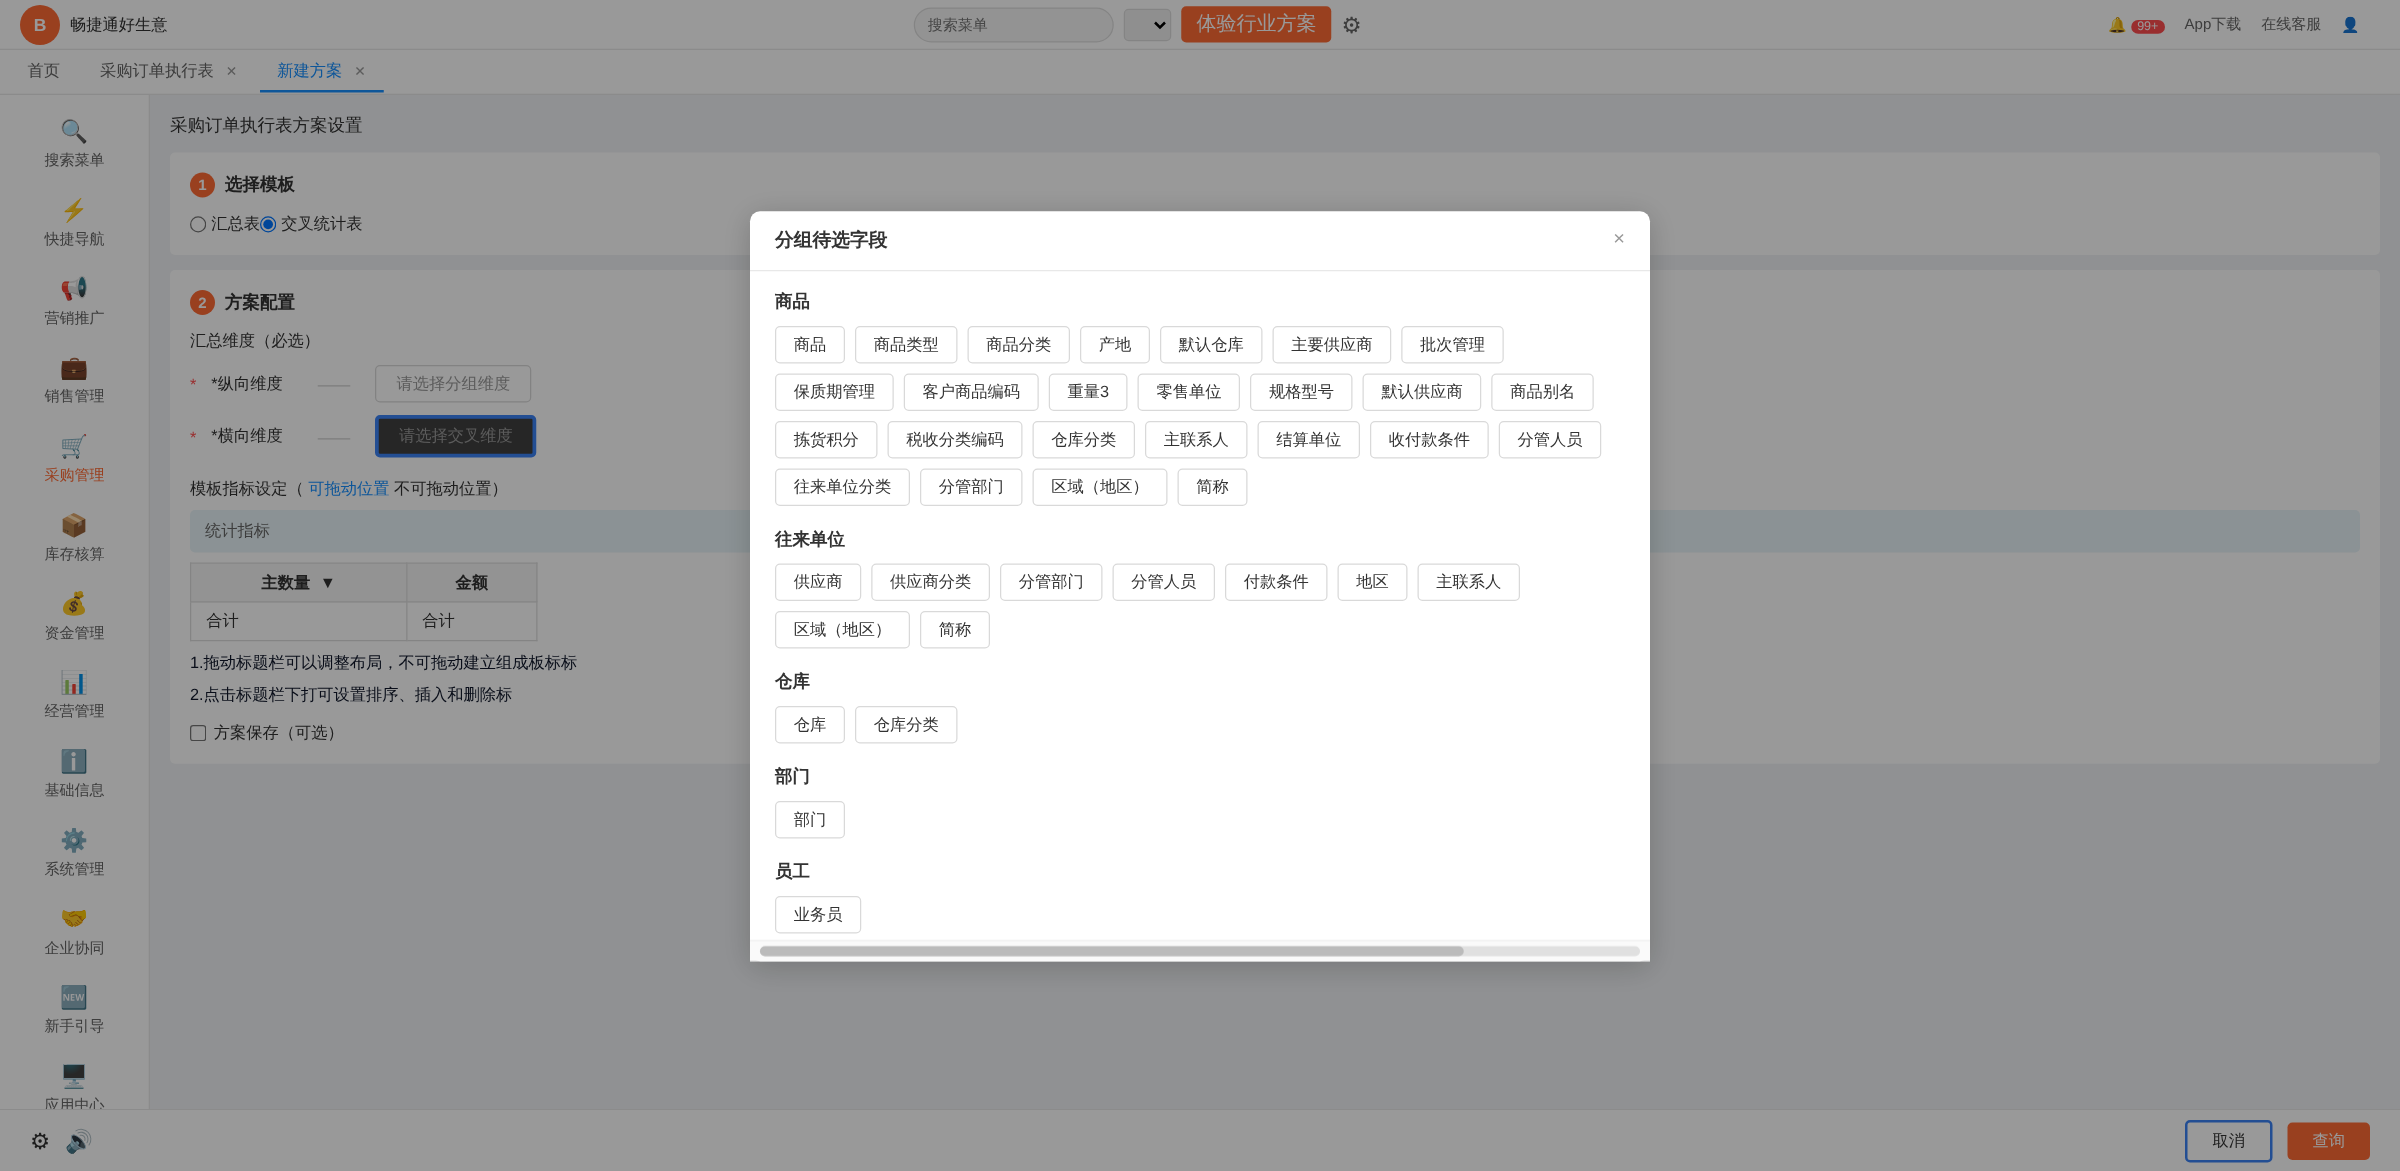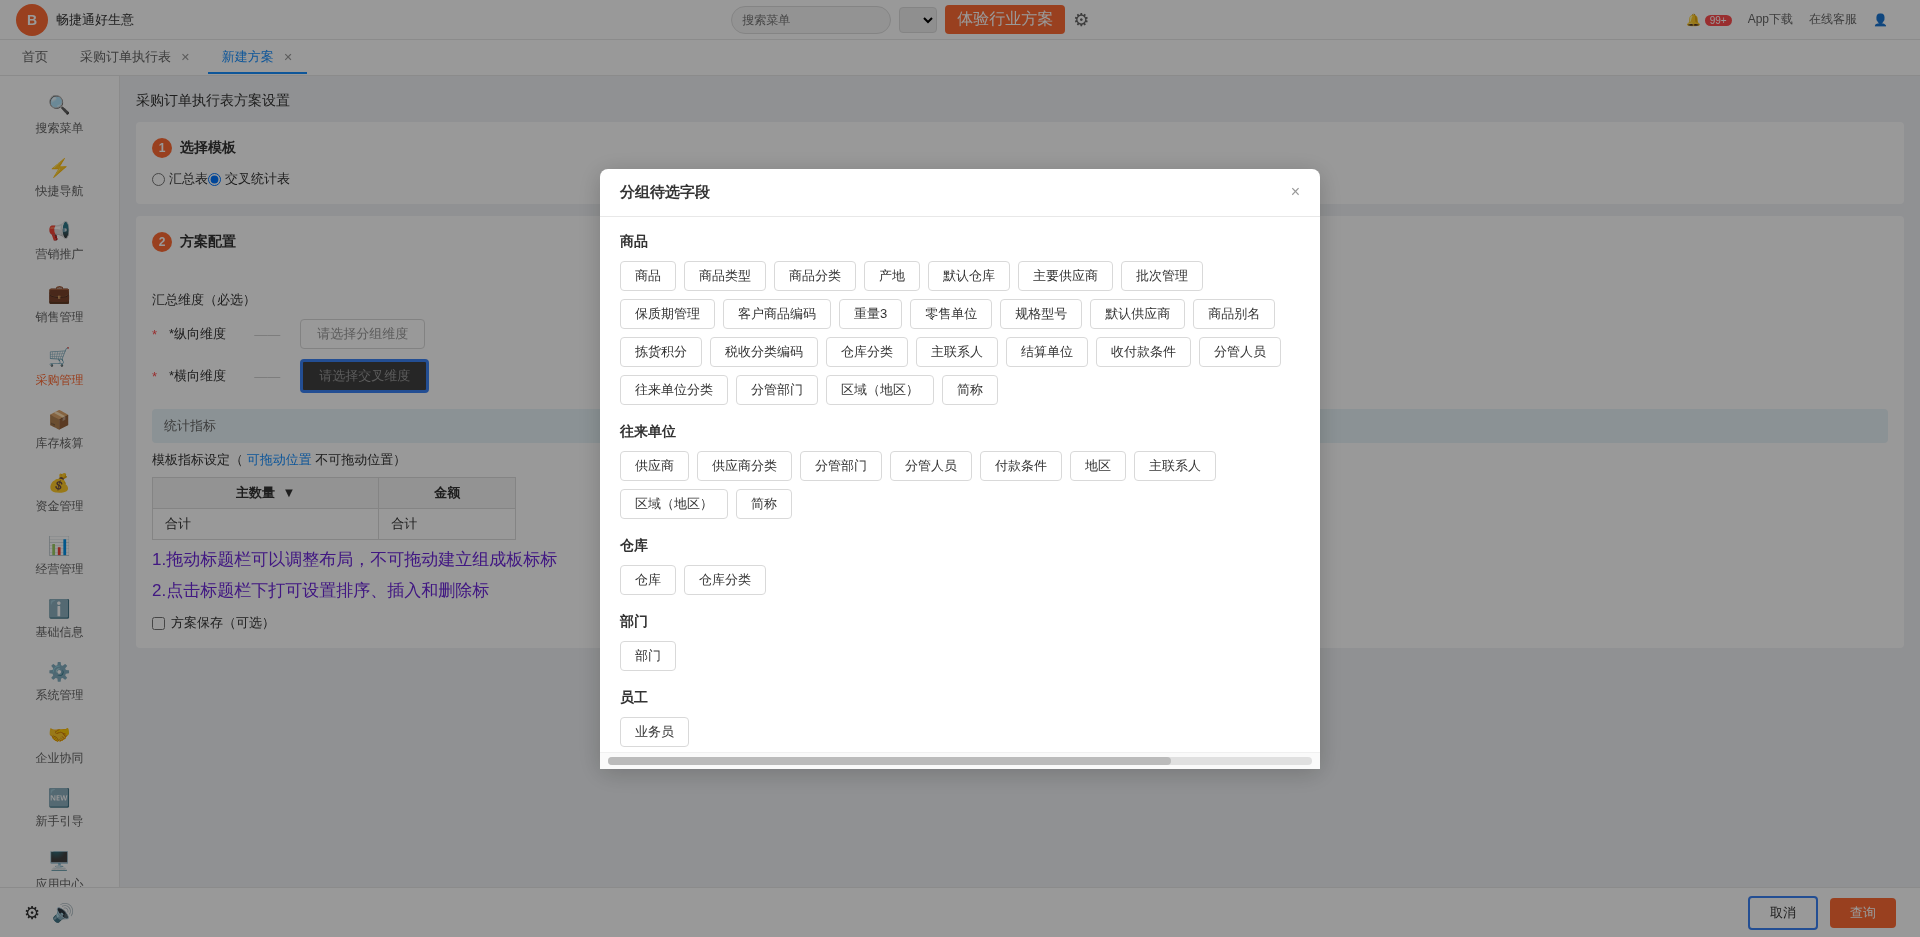--- a/index.html
+++ b/index.html
@@ -293,22 +293,22 @@
       border-top: 1px solid #e8e8e8;
       display: flex;
       align-items: center;
       justify-content: flex-end;
       padding: 0 24px;
       gap: 12px;
       z-index: 50;
     }
 
     .hint-text {
-      font-size: 17px;
-      color: #6d28d9;
+      font-size: 13px;
+      color: #0f172a;
       margin-top: 8px;
     }
   </style>
 </head>
 <body>
 
 <div class="top-header">
   <div class="logo-area">
     <div class="logo-icon">
       <span>B</span>
@@ -428,44 +428,44 @@
           <span>交叉统计表</span>
         </label>
       </div>
     </div>
 
     <div class="section-card">
       <div class="step-label">
         <span class="step-num">2</span>
         <span>方案配置</span>
       </div>
-      <div style="margin-bottom:10px;font-size:13px;color:#333;margin-top:27px;">汇总维度（必选）</div>
+      <div style="margin-bottom:10px;font-size:13px;color:#333;">汇总维度（必选）</div>
       <div style="display:flex;align-items:center;gap:12px;margin-bottom:10px;">
         <span style="color:#ff4d4f;">*</span>
         <span style="margin-right:8px;">*纵向维度</span>
         <span style="color:#ccc;margin:0 8px;">——</span>
         <button style="background:#fff;border:1px solid #d9d9d9;border-radius:4px;padding:5px 16px;cursor:pointer;color:#999;font-size:13px;">请选择分组维度</button>
       </div>
       <div style="display:flex;align-items:center;gap:12px;margin-bottom:16px;">
         <span style="color:#ff4d4f;">*</span>
         <span style="margin-right:8px;">*横向维度</span>
         <span style="color:#ccc;margin:0 8px;">——</span>
         <button style="background:#404040;border:3px solid #3b82f6;border-radius:4px;padding:5px 16px;cursor:pointer;color:#999;font-size:13px;">请选择交叉维度</button>
       </div>
 
-      <div style="background:#e8f4f8;border-radius:4px;padding:8px 12px;margin-bottom:8px;">
-        <span style="font-size:13px;color:#666;">统计指标</span>
-      </div>
-
       <div style="margin-bottom:8px;font-size:13px;">
         <span>模板指标设定（</span>
         <span style="color:#1890ff;cursor:pointer;">可拖动位置</span>
         <span>不可拖动位置）</span>
       </div>
-      <table style="width:364px;border-collapse:collapse;font-size:13px;">
+
+      <div style="background:#e8f4f8;border-radius:4px;padding:8px 12px;margin-bottom:8px;">
+        <span style="font-size:13px;color:#666;">统计指标</span>
+      </div>
+      <table style="width:278px;border-collapse:collapse;font-size:13px;">
         <thead>
           <tr>
             <th style="border:1px solid #ddd;padding:6px 12px;background:#f5f5f5;">
               <span>主数量</span>
               <span style="cursor:pointer;margin-left:4px;">▼</span>
             </th>
             <th style="border:1px solid #ddd;padding:6px 12px;background:#f5f5f5;">金额</th>
           </tr>
         </thead>
         <tbody>

